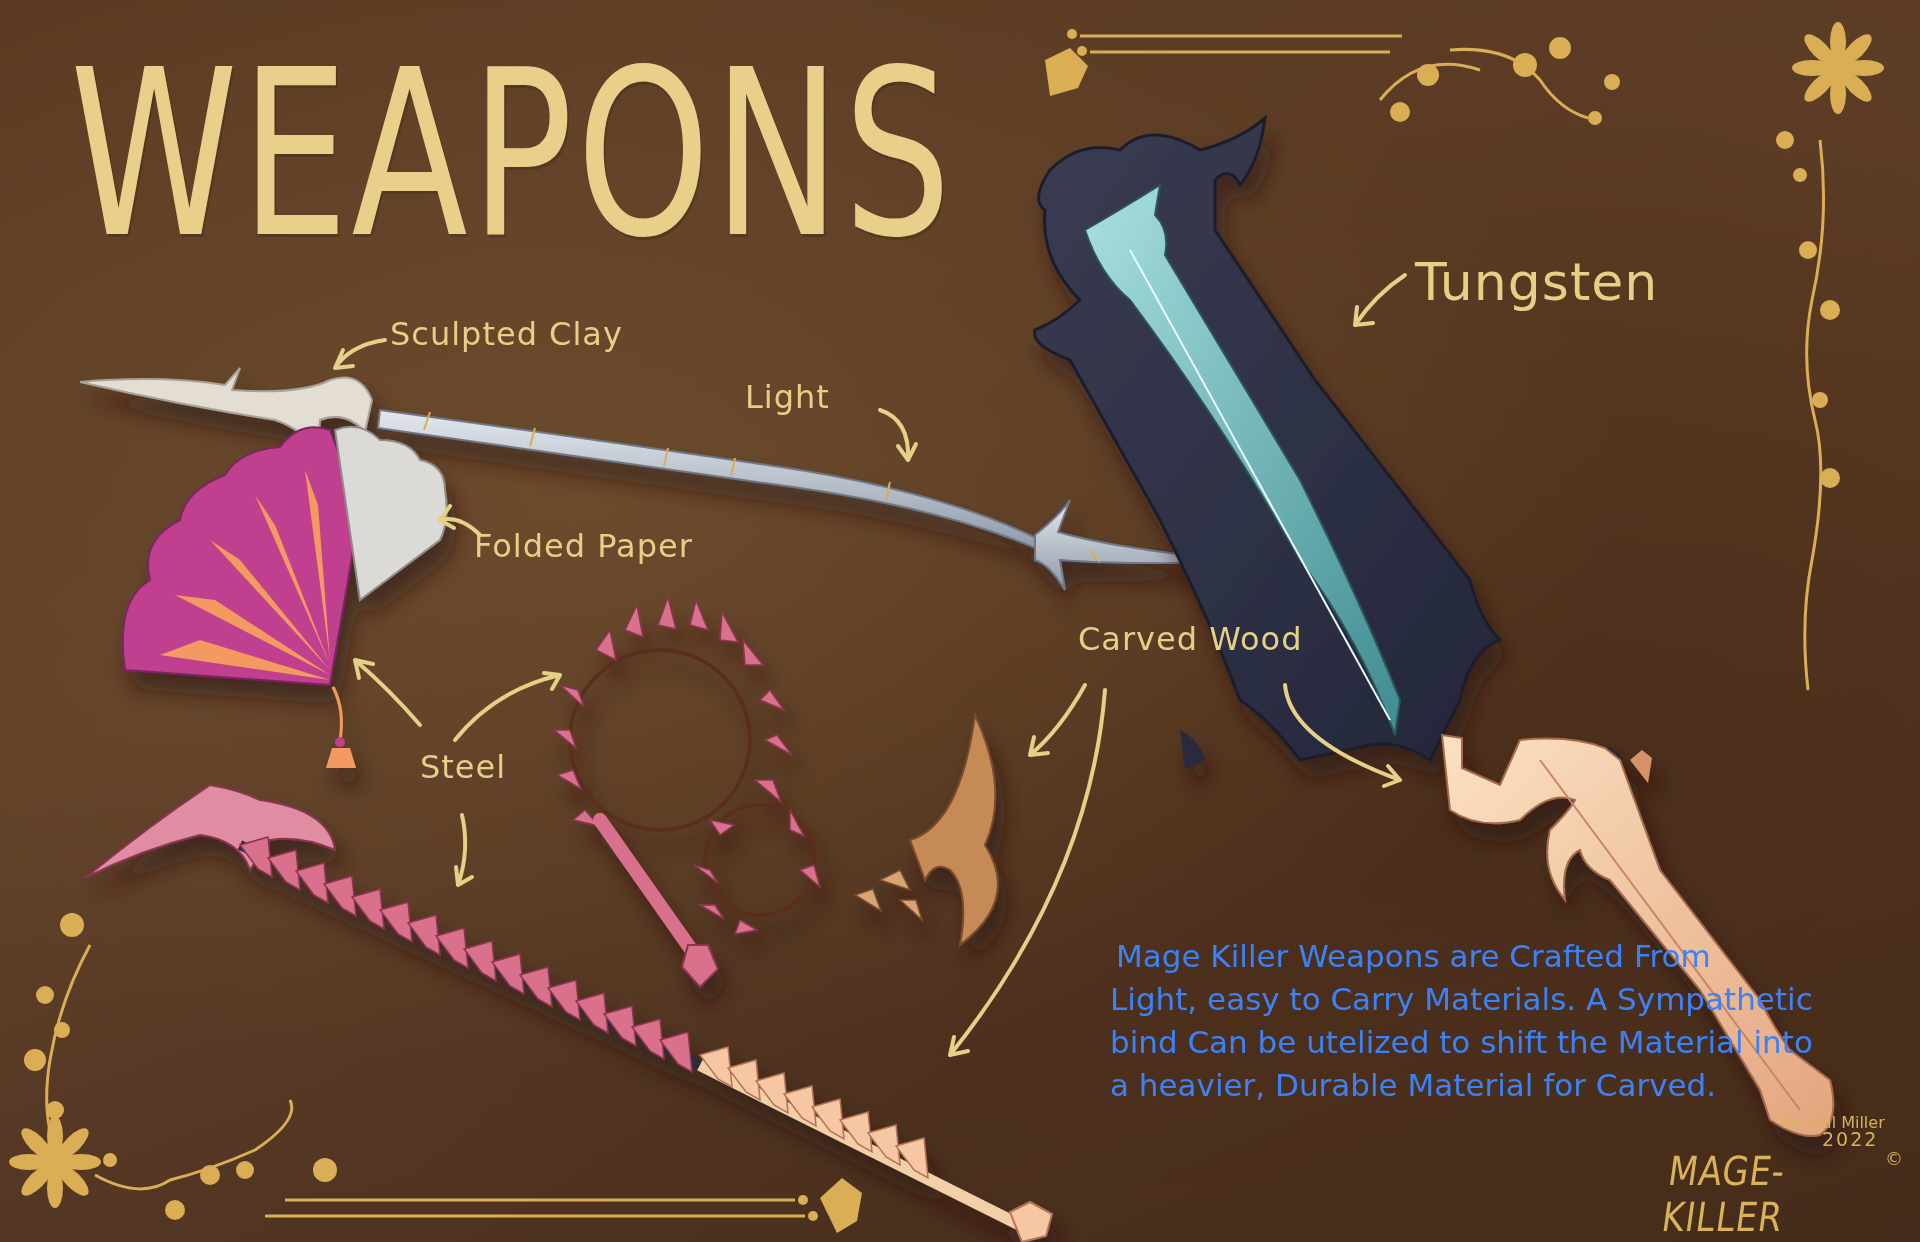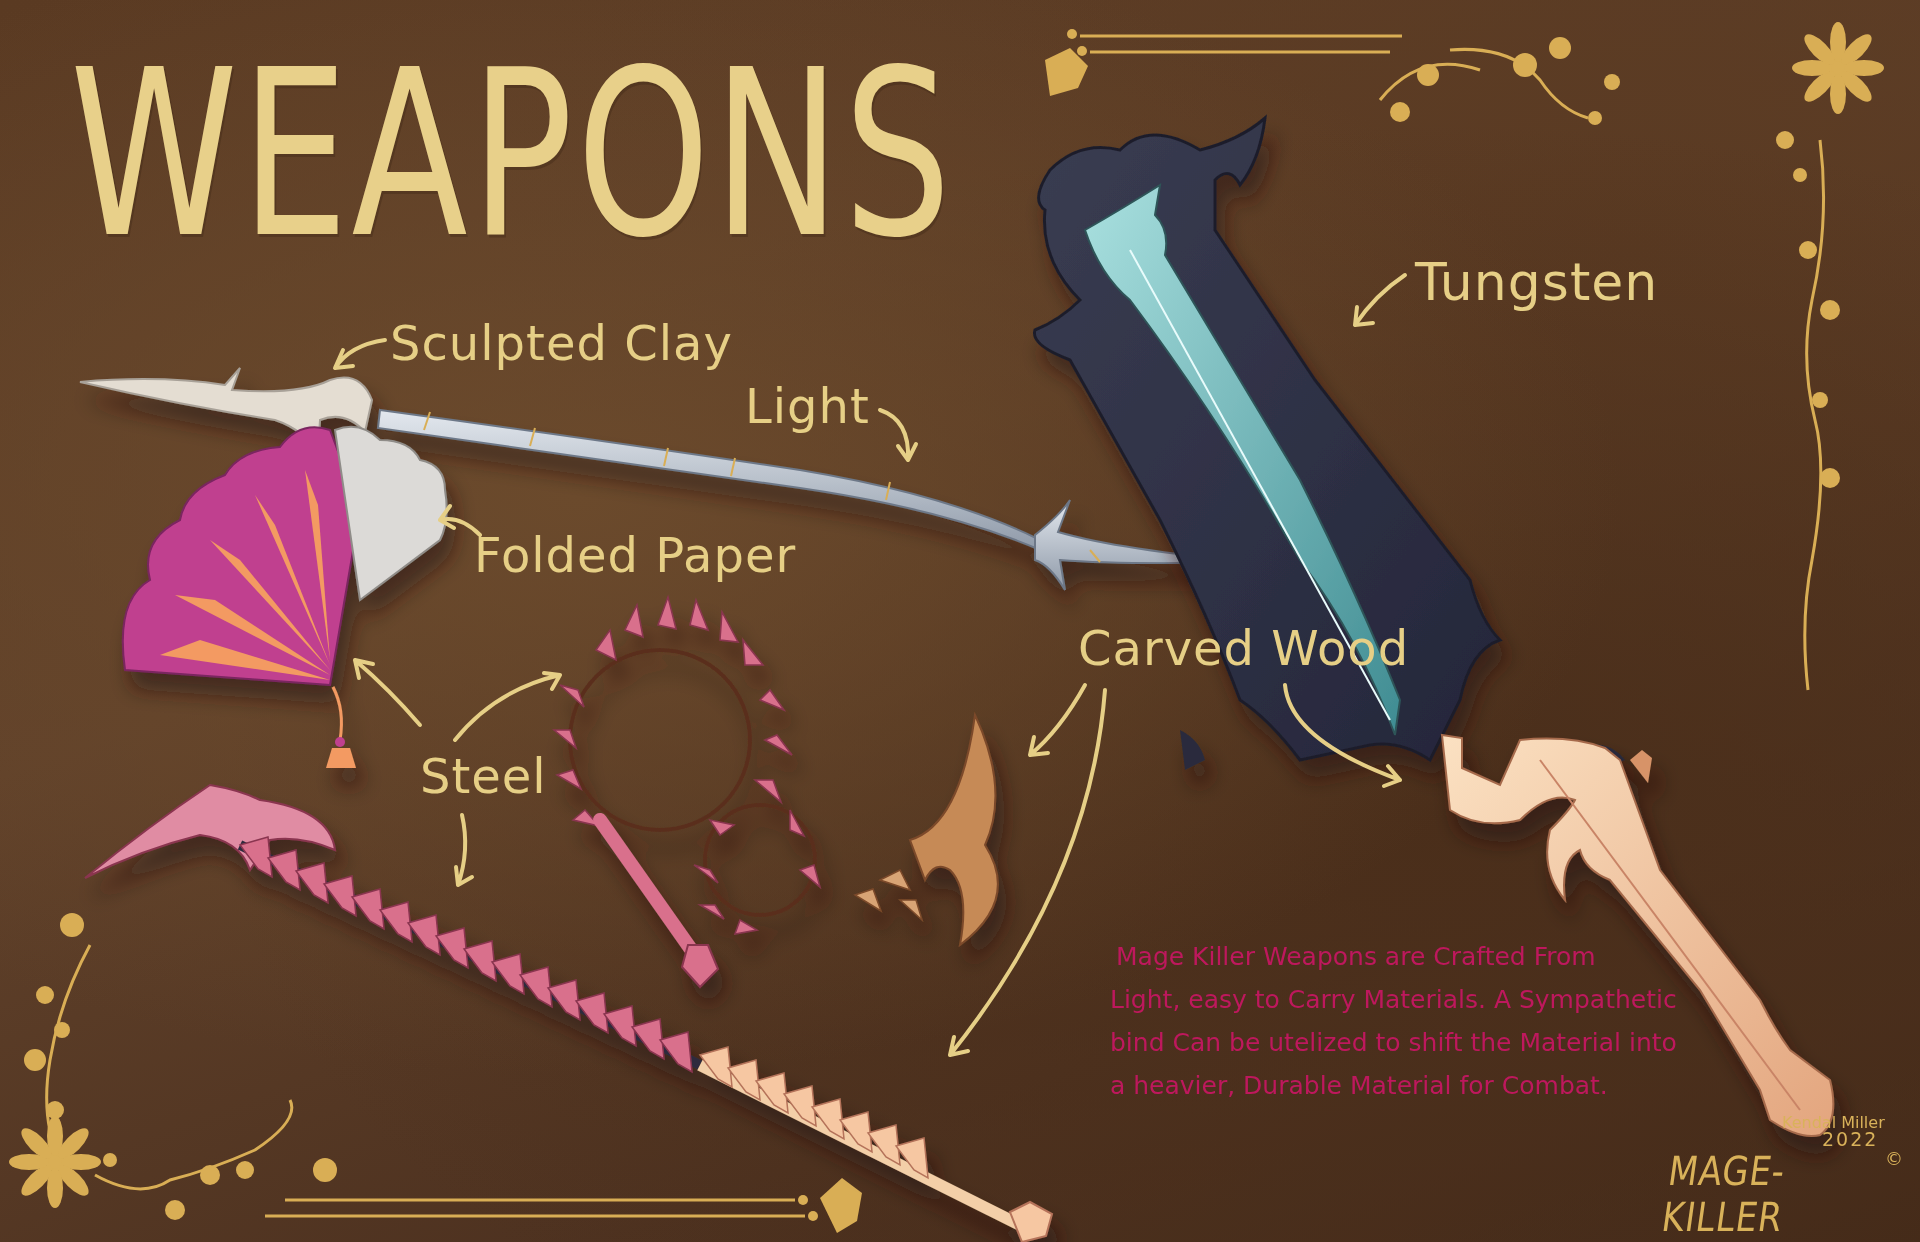--- a/index.html
+++ b/index.html
@@ -10,23 +10,23 @@
       radial-gradient(ellipse at 75% 65%, #4a2e1a 0%, rgba(74,46,26,0) 60%),
       radial-gradient(ellipse at 85% 20%, #5a3a22 0%, rgba(90,58,34,0) 50%),
       linear-gradient(160deg, #5a3a22 0%, #60412a 40%, #4e3220 75%, #432a19 100%);
     font-family:"Liberation Sans", sans-serif;
   }
   .hand { font-family:"DejaVu Sans", sans-serif; color:#e6cf86; position:absolute; white-space:nowrap; letter-spacing:1px; }
   svg.layer { position:absolute; left:0; top:0; }
   .title { position:absolute; left:70px; top:40px; font-family:"DejaVu Sans Condensed","DejaVu Sans", sans-serif;
     font-size:230px; line-height:1; color:#e8d08a; letter-spacing:4px; transform:scaleX(0.82); transform-origin:left top;
     text-shadow:2px 3px 0 rgba(60,36,20,0.35); font-weight:normal; }
-  .lbl { font-size:48px; }
+  .lbl { font-size:32px; }
   .desc { position:absolute; left:1110px; top:935px; width:760px; font-family:"DejaVu Sans", sans-serif;
-    font-size:25px; line-height:43px; color:#be185d; }
+    font-size:31px; line-height:43px; color:#3b82f6; }
   .desc div { white-space:nowrap; }
   .sig { position:absolute; color:#d9b25a; font-family:"DejaVu Sans", sans-serif; }
 </style>
 </head>
 <body>
 
 <div class="title">WEAPONS</div>
 
 <svg class="layer" width="1920" height="1242" viewBox="0 0 1920 1242">
   <defs>
@@ -254,19 +254,19 @@
 <div class="hand lbl" style="left:745px; top:378px;">Light</div>
 <div class="hand lbl" style="left:474px; top:527px;">Folded Paper</div>
 <div class="hand lbl" style="left:420px; top:748px;">Steel</div>
 <div class="hand lbl" style="left:1078px; top:620px;">Carved Wood</div>
 <div class="hand lbl" style="left:1415px; top:252px; font-size:52px;text-align:right;">Tungsten</div>
 
 <div class="desc">
   <div style="padding-left:6px;">Mage Killer Weapons are Crafted From</div>
   <div>Light, easy to Carry Materials. A Sympathetic</div>
   <div>bind Can be utelized to shift the Material into</div>
-  <div>a heavier, Durable Material for Combat.</div>
+  <div>a heavier, Durable Material for Carved.</div>
 </div>
 
 <div class="sig" style="left:1782px; top:1113px; font-size:16px;">Kendal Miller</div>
 <div class="sig" style="left:1822px; top:1128px; font-size:19px; letter-spacing:2px;">2022</div>
 <div class="sig" style="left:1672px; top:1148px; font-size:40px; letter-spacing:1px; transform:skewX(-8deg) scaleX(0.85); transform-origin:left top;">MAGE-KILLER</div>
 <div class="sig" style="left:1885px; top:1148px; font-size:18px;">©</div>
 
 </body></html>

